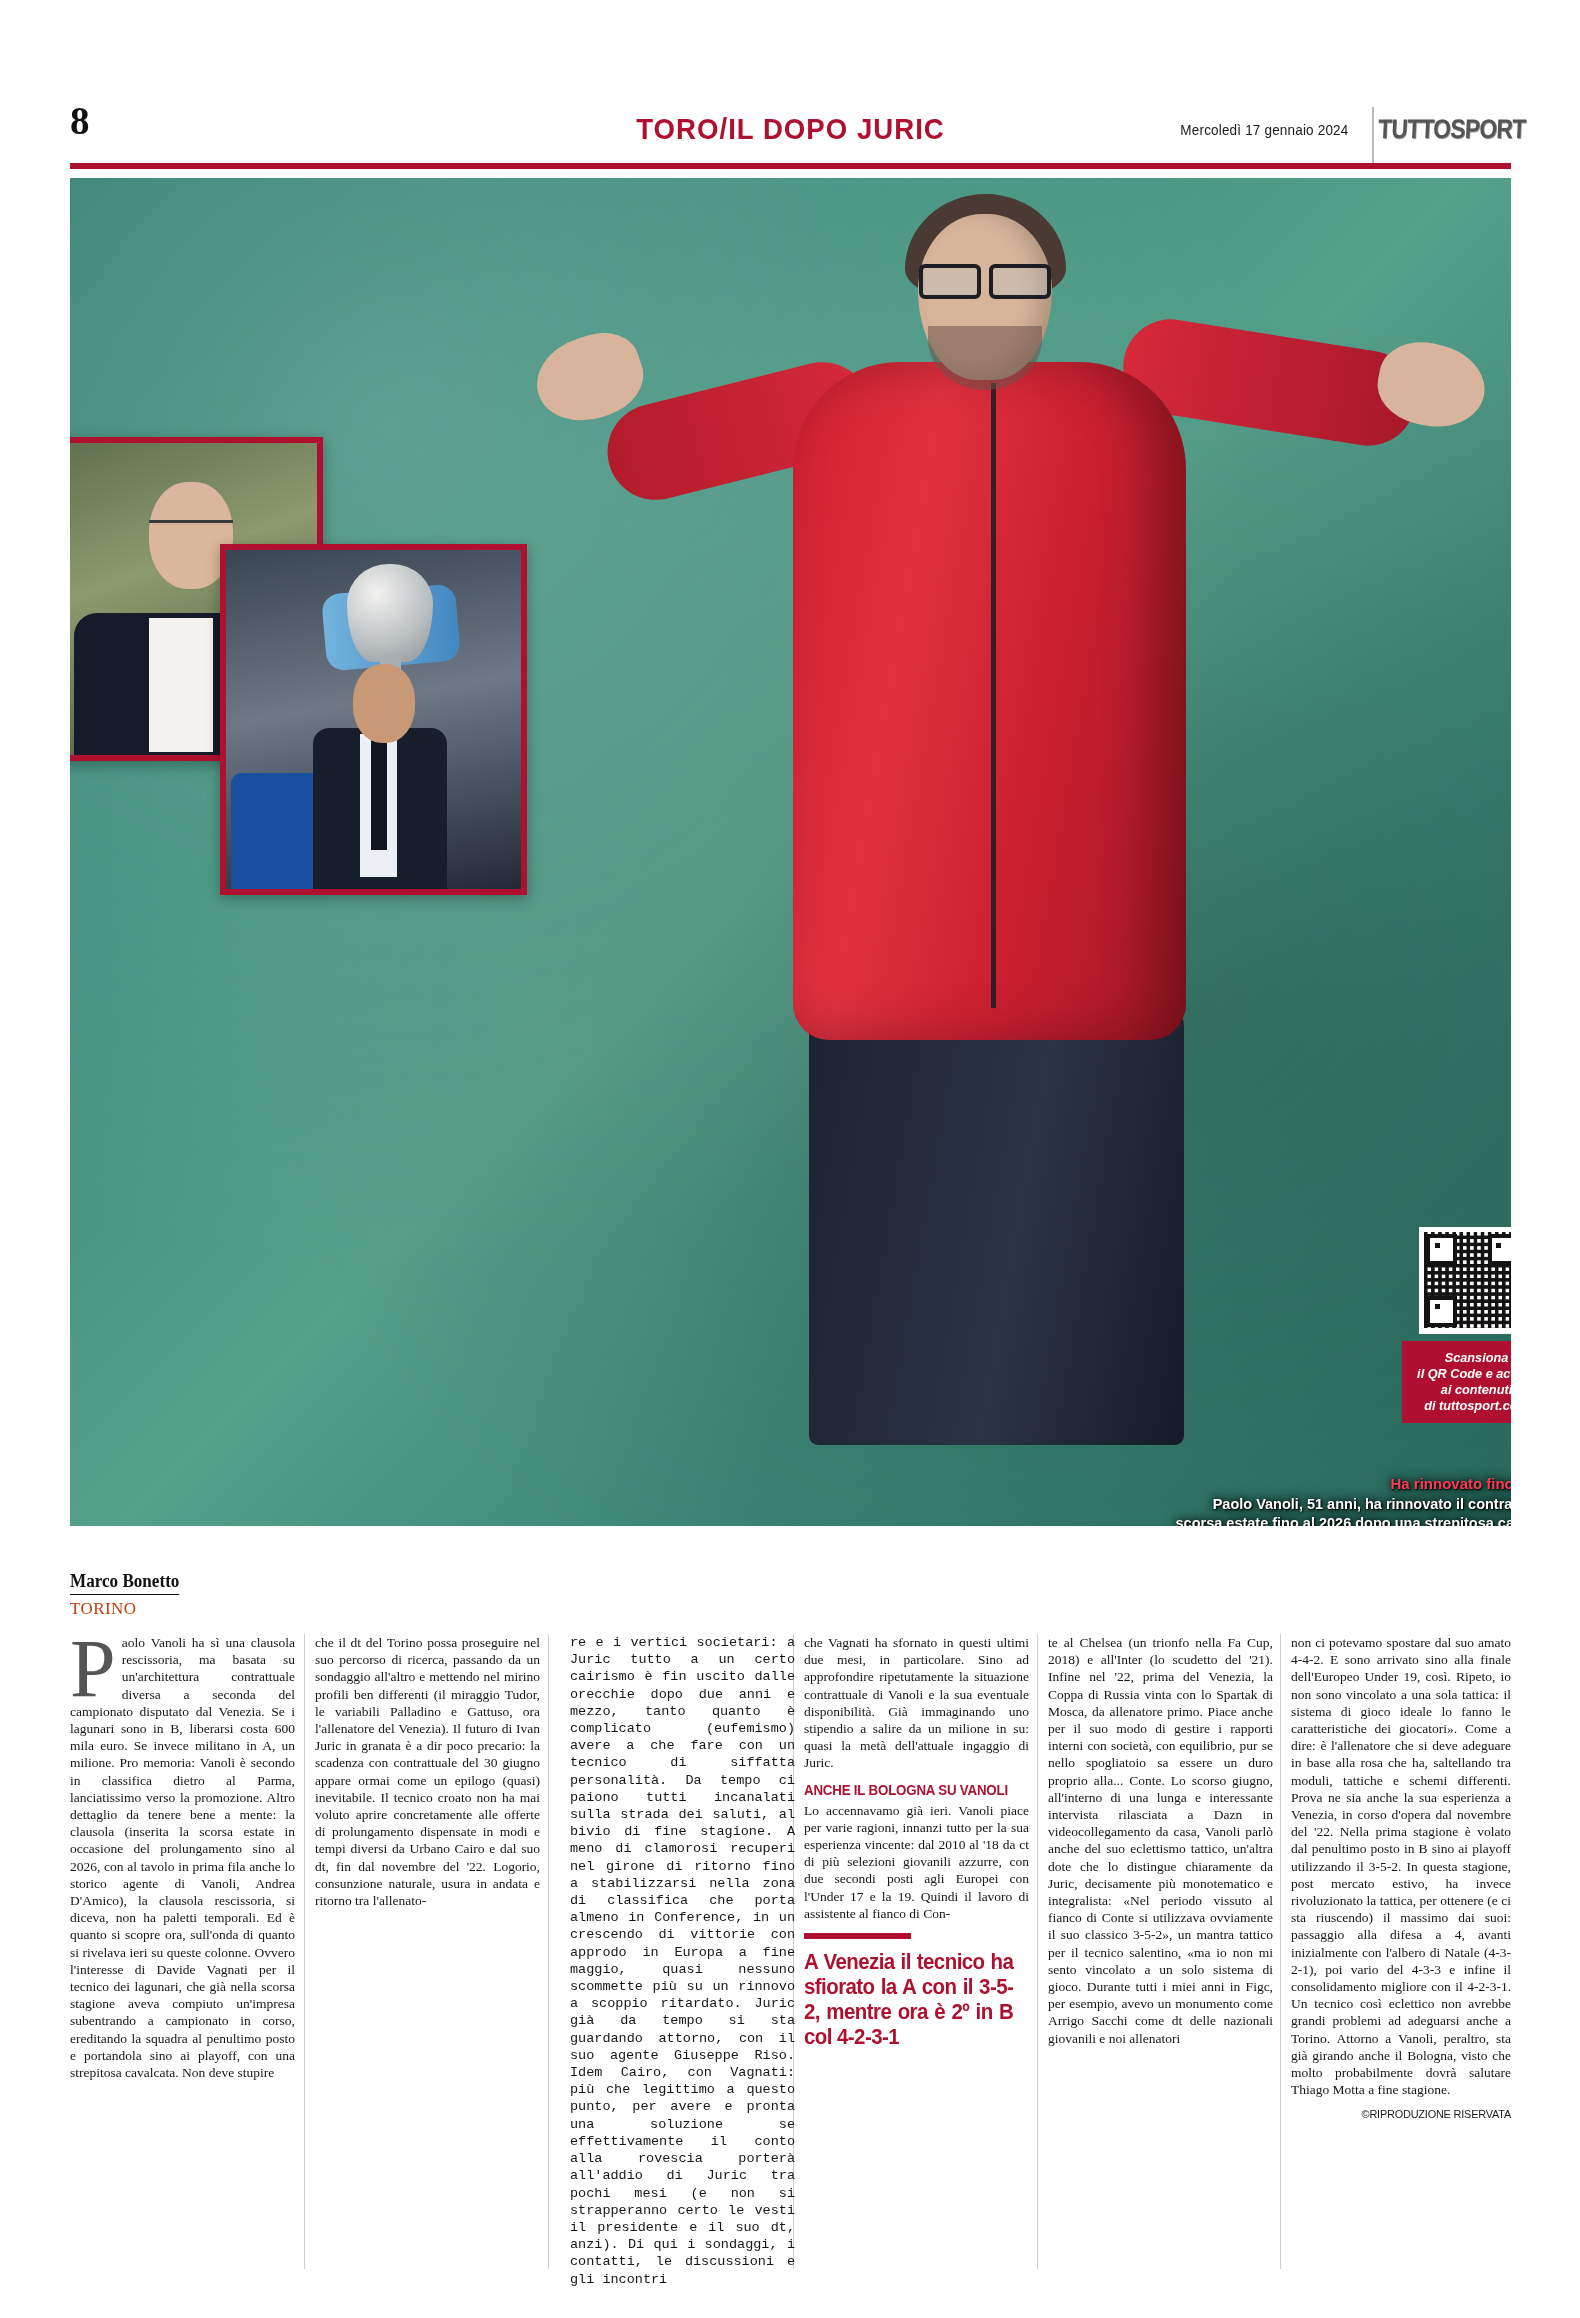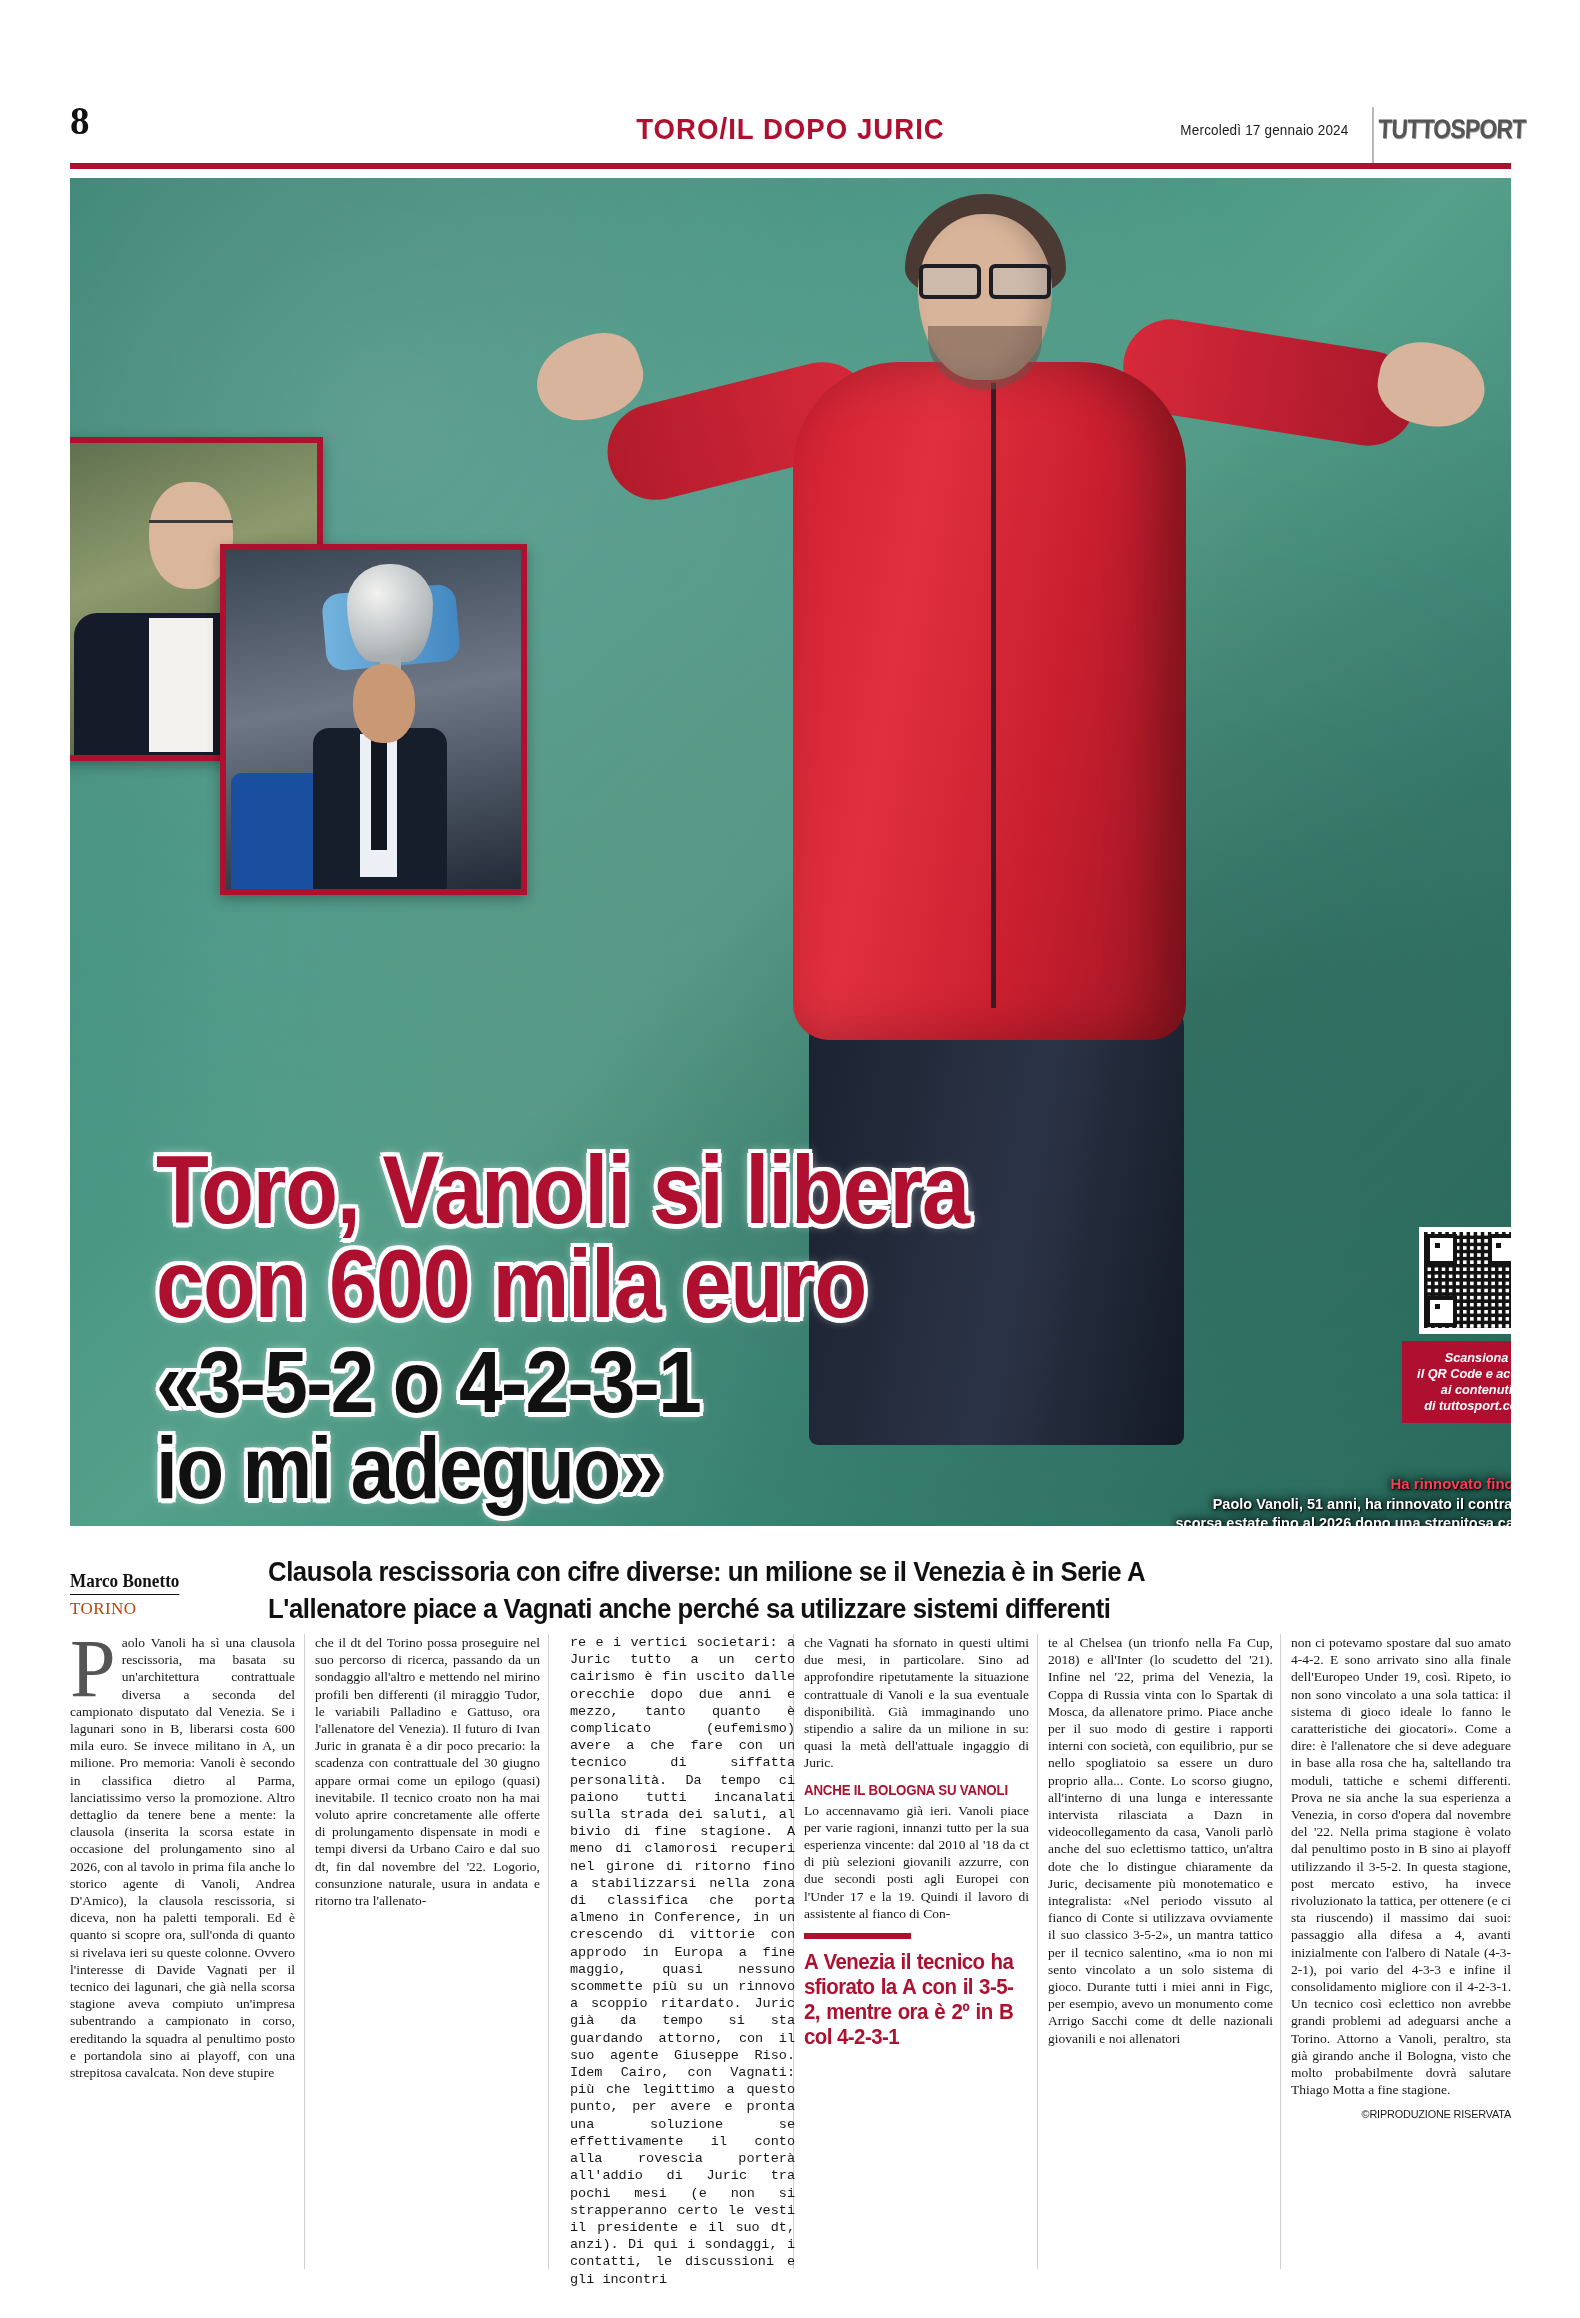--- a/index.html
+++ b/index.html
@@ -318,26 +318,20 @@
       <div class="chelsea"></div>
       <div class="ribbon"></div>
       <div class="cup"></div>
       <div class="cup-stem"></div>
       <div class="suit"></div>
       <div class="shirt"></div>
       <div class="tie"></div>
       <div class="head"></div>
     </div>
 
-    <div class="headline">
-      <div class="hl-line hl-1">Toro, Vanoli si libera</div>
-      <div class="hl-line hl-2">con 600 mila euro</div>
-      <div class="hl-line hl-3">«3-5-2 o 4-2-3-1</div>
-      <div class="hl-line hl-4">io mi adeguo»</div>
-    </div>
 
     <div class="qr-wrap">
       <div class="qr-code">
         <div class="qr-grid">
           <span class="qr-eye tl">
               <i></i>
             </span>
           <span class="qr-eye tr">
               <i></i>
             </span>
@@ -360,24 +354,20 @@
     </div>
   </div>
 
   <div class="article">
 
     <div class="byline">
       <div class="author">Marco Bonetto</div>
       <div class="city">TORINO</div>
     </div>
 
-    <div class="subhead">
-      <div class="sh1">Clausola rescissoria con cifre diverse: un milione se il Venezia è in Serie A</div>
-      <div class="sh2">L'allenatore piace a Vagnati anche perché sa utilizzare sistemi differenti</div>
-    </div>
 
     <div class="cols">
       <div class="col-rule r1"></div>
       <div class="col-rule r2"></div>
       <div class="col-rule r3"></div>
       <div class="col-rule r4"></div>
       <div class="col-rule r5"></div>
 
       <div class="col c1">
         <p><span class="dropcap">P</span><span>aolo Vanoli ha sì una clausola rescissoria, ma basata su un'architettura contrattuale diversa a seconda del campionato disputato dal Venezia. Se i lagunari sono in B, liberarsi costa 600 mila euro. Se invece militano in A, un milione. Pro memoria: Vanoli è secondo in classifica dietro al Parma, lanciatissimo verso la promozione. Altro dettaglio da tenere bene a mente: la clausola (inserita la scorsa estate in occasione del prolungamento sino al 2026, con al tavolo in prima fila anche lo storico agente di Vanoli, Andrea D'Amico), la clausola rescissoria, si diceva, non ha paletti temporali. Ed è quanto si scopre ora, sull'onda di quanto si rivelava ieri su queste colonne. Ovvero l'interesse di Davide Vagnati per il tecnico dei lagunari, che già nella scorsa stagione aveva compiuto un'impresa subentrando a campionato in corso, ereditando la squadra al penultimo posto e portandola sino ai playoff, con una strepitosa cavalcata. Non deve stupire</span></p>

